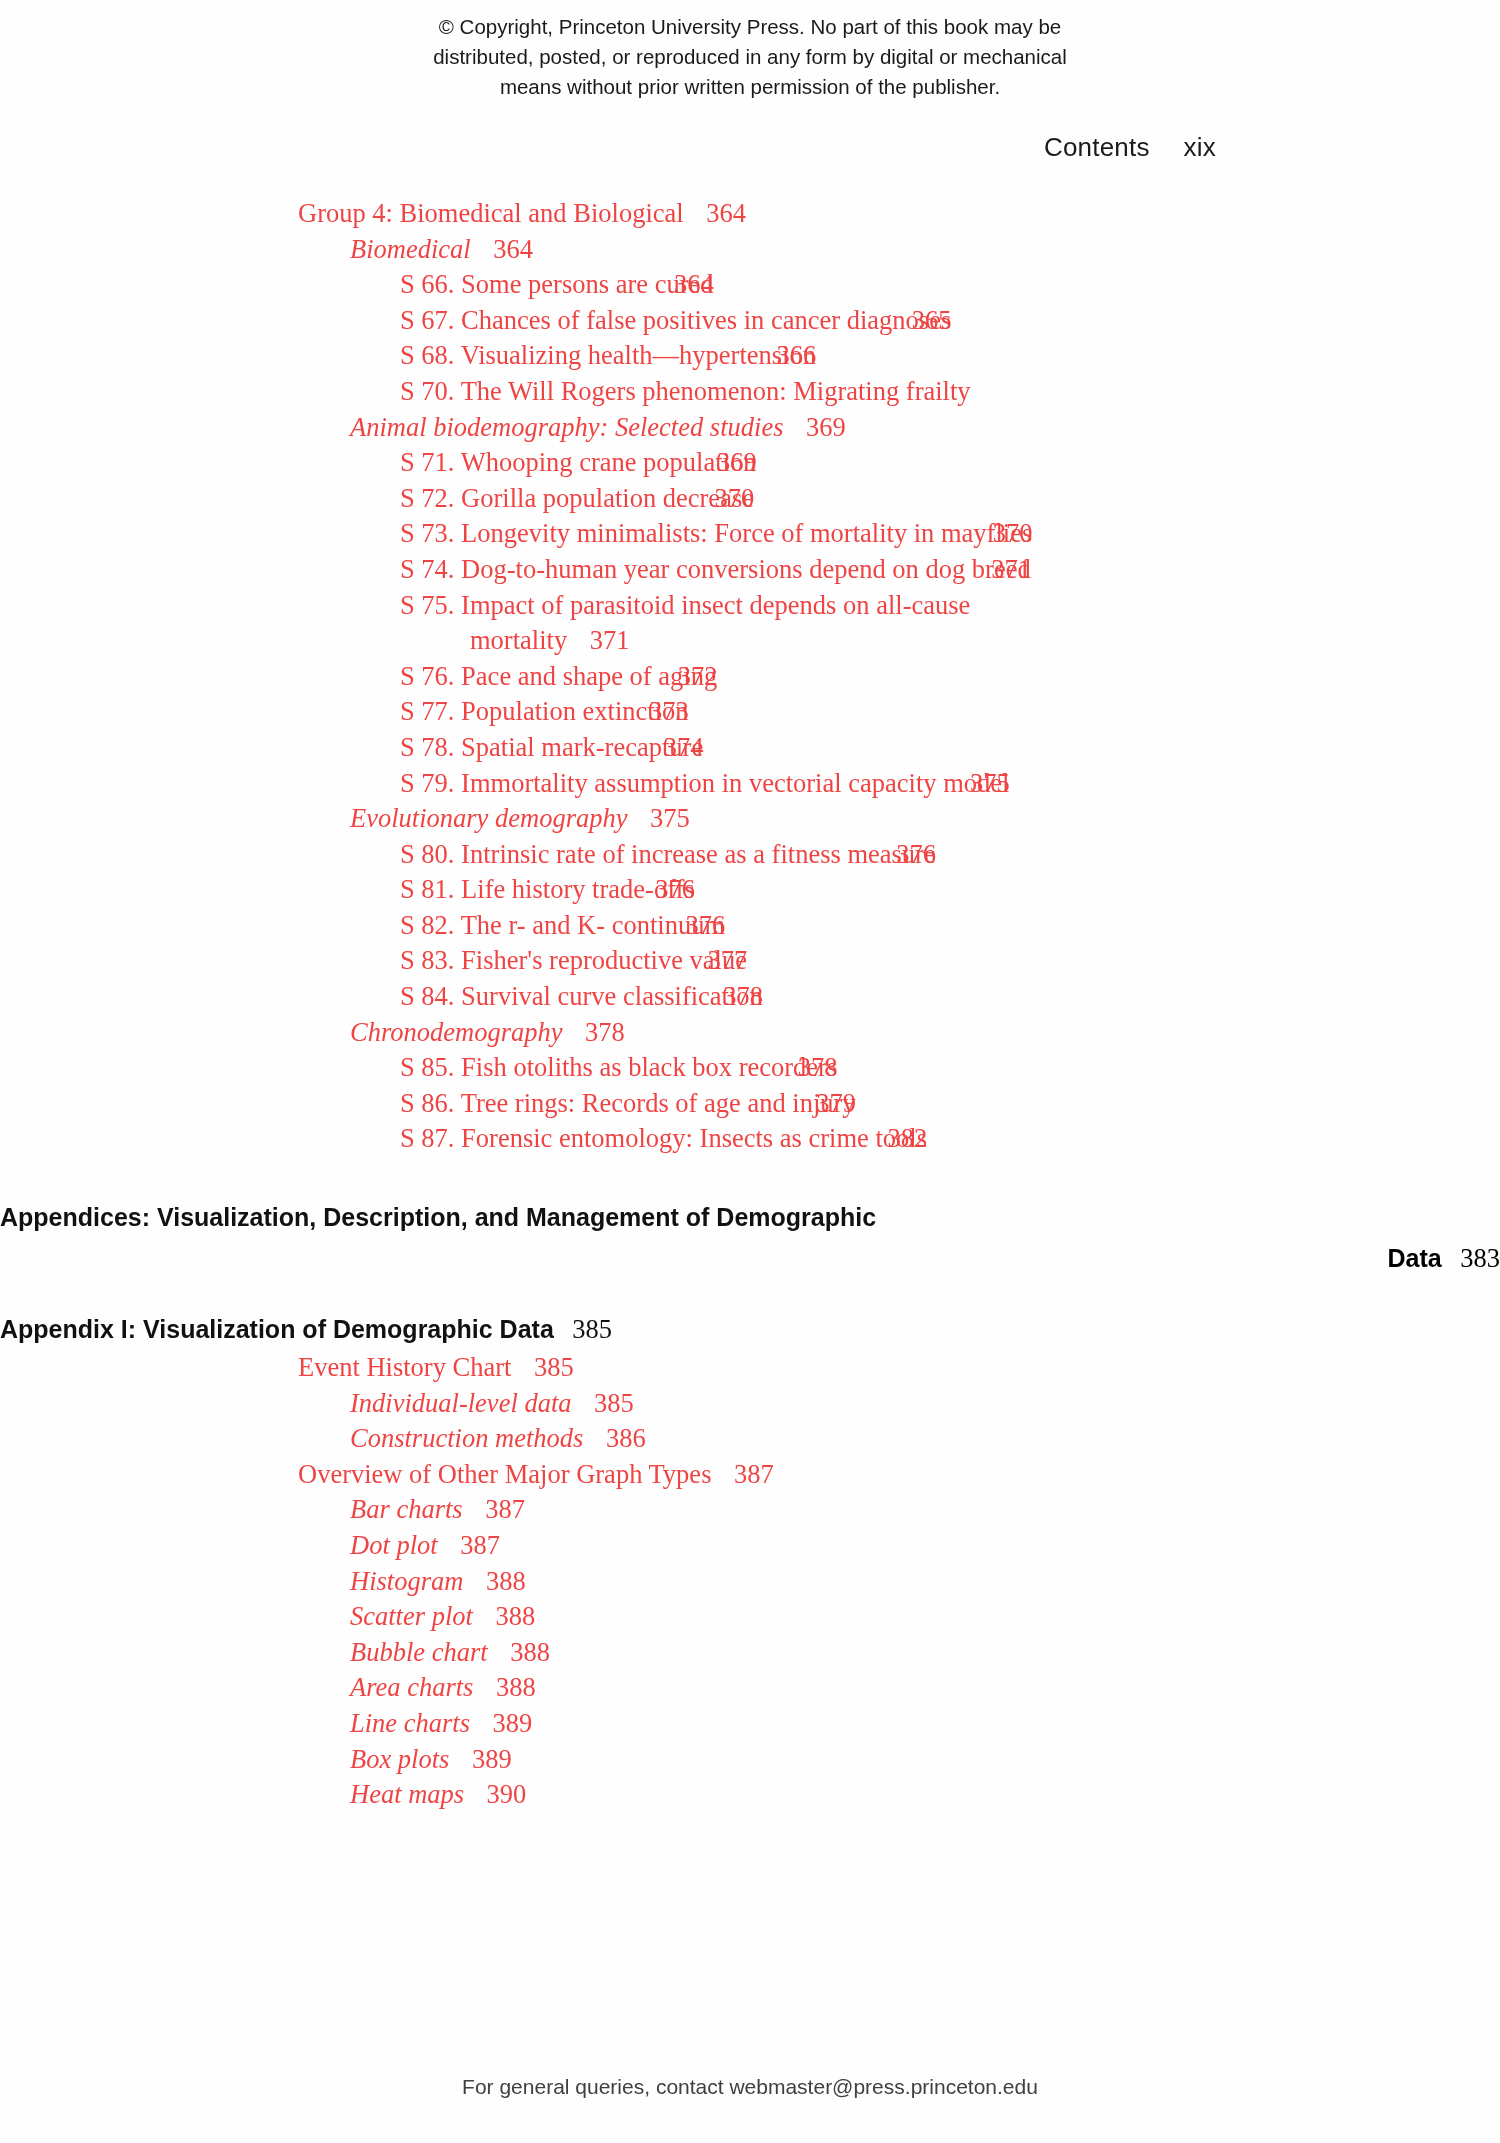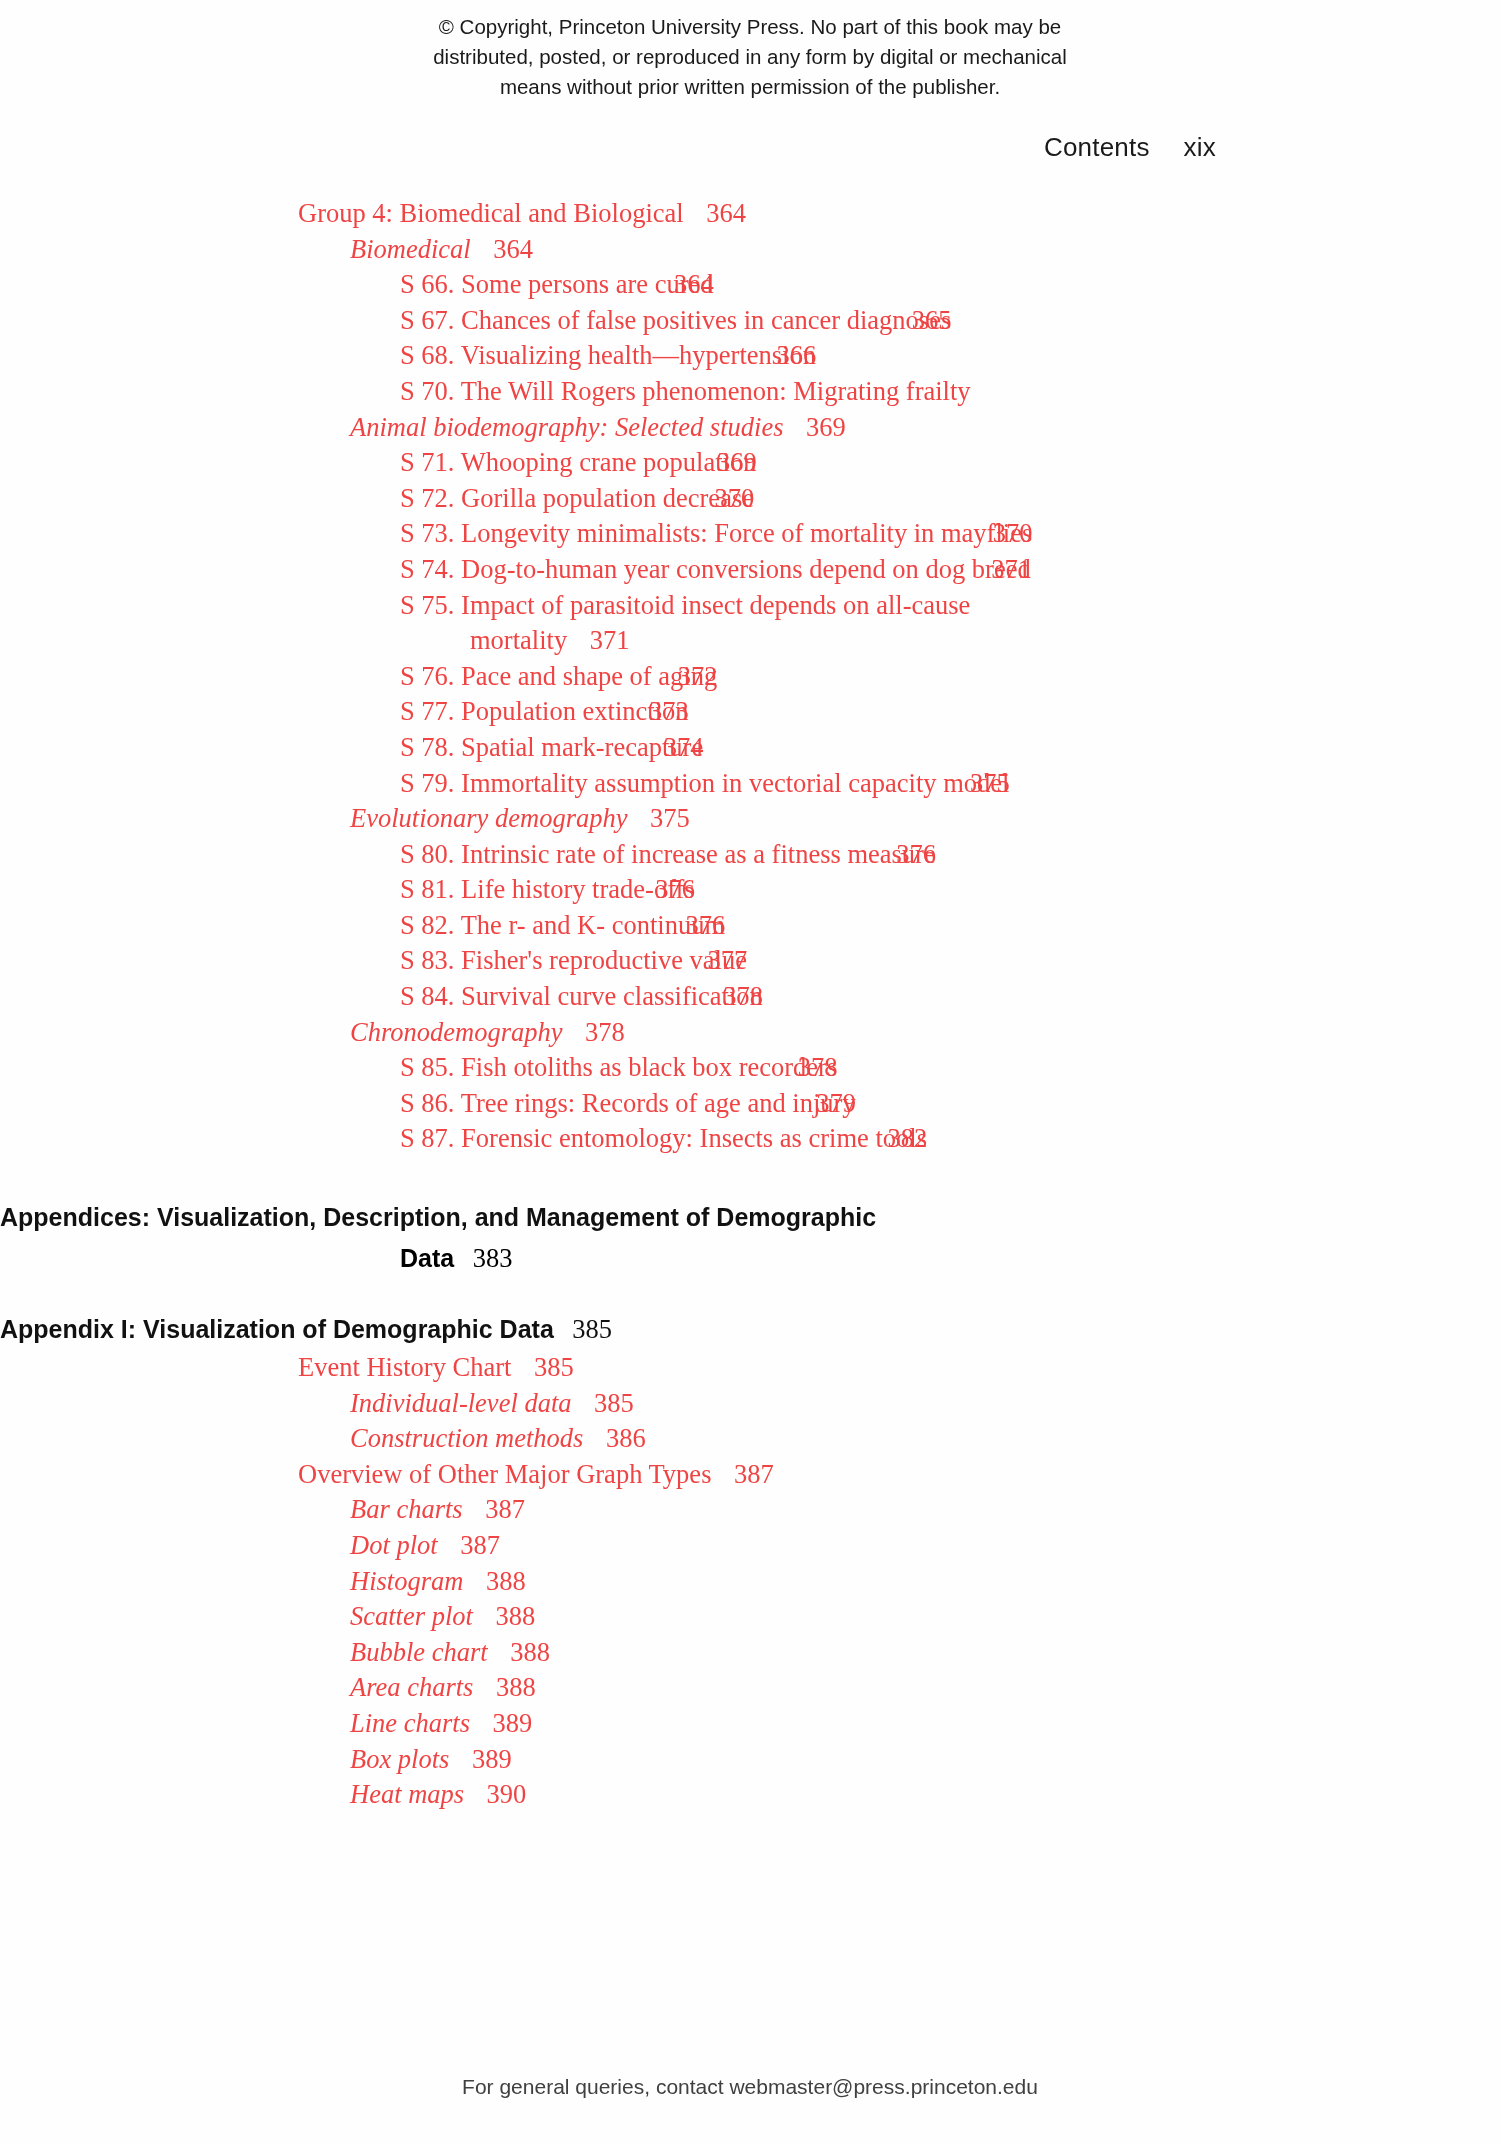--- a/index.html
+++ b/index.html
@@ -102,20 +102,21 @@
     font-weight: normal;
     font-size: 26.5px;
     margin-left: 0.7em;
   }
   .bighead-cont {
     font-family: "Liberation Sans", sans-serif;
     font-weight: bold;
     font-size: 25px;
     line-height: 41px;
     padding-left: 400px;
+    text-align: right;
   }
   .bighead-cont .pg {
     font-family: "Liberation Serif", serif;
     font-weight: normal;
     font-size: 26.5px;
     margin-left: 0.7em;
   }
 
   .gap-lg { height: 40px; }
   .gap-md { height: 30px; }

